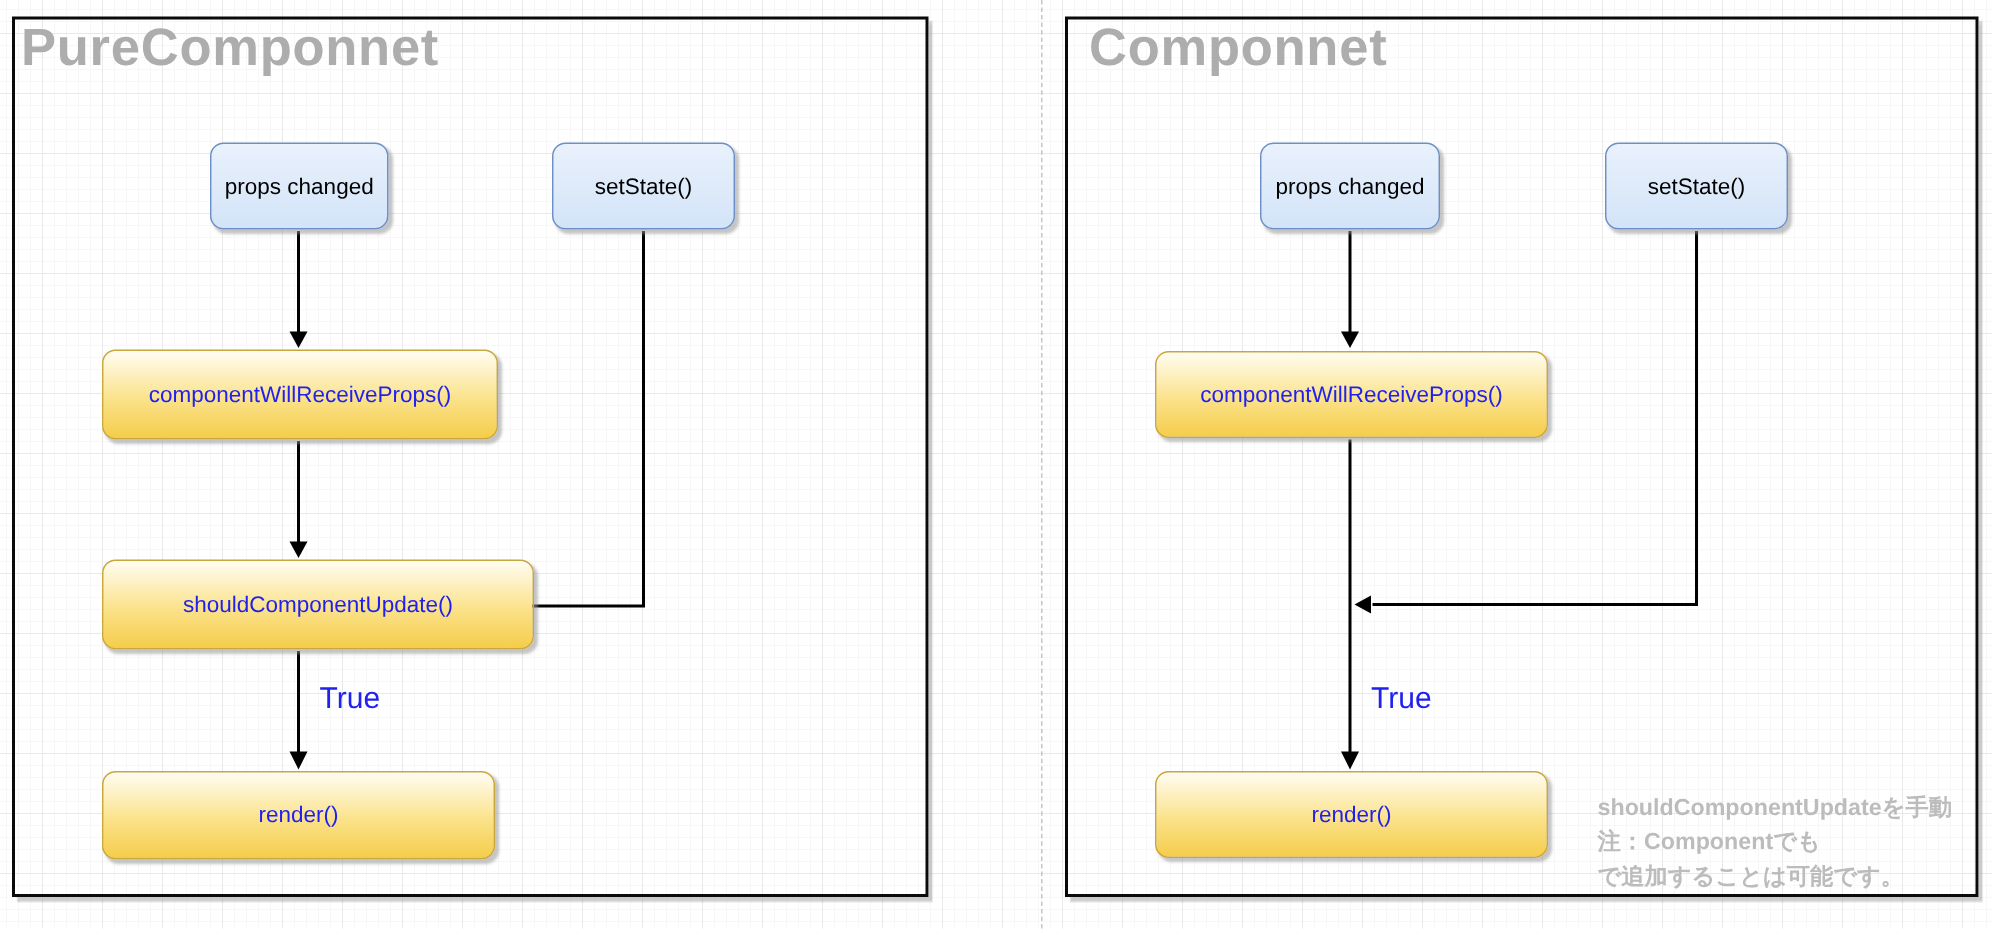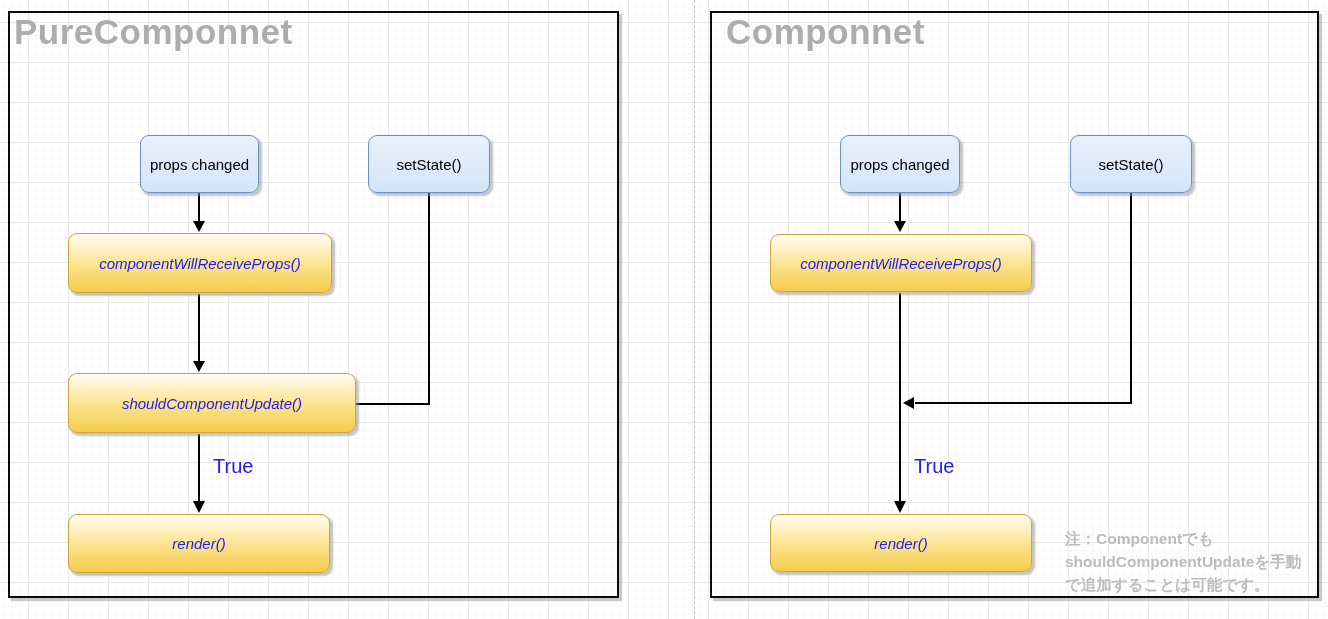--- a/index.html
+++ b/index.html
@@ -37,25 +37,25 @@
   .panel-title.left{left:14px;top:12px;}
   .panel-title.right{left:726px;top:12px;}
   .node{
     position:absolute;display:flex;align-items:center;justify-content:center;
     border-radius:9px;font-size:15px;text-align:center;box-sizing:border-box;
     box-shadow:2.5px 2.5px 2px rgba(150,150,150,0.55);
     white-space:nowrap;
   }
   .node.blue{
     background:linear-gradient(180deg,#e9f1fc 0%,#d3e4f8 100%);
-    border:1.5px solid #6d8ec7;color:#000000;margin-top:40px;
+    border:1.5px solid #6d8ec7;color:#000000;
   }
   .node.yellow{
     background:linear-gradient(180deg,#fffdf2 0%,#fbe28a 55%,#f5cd4b 100%);
-    border:1.5px solid #c9a63e;color:#2121ef;font-style:italic;
+    border:1.5px solid #c9a63e;color:#2121ef;
   }
   .edges{position:absolute;left:0;top:0;width:1328px;height:619px;pointer-events:none;}
   .edges line,.edges polyline{stroke:#000000;stroke-width:2;fill:none;}
   .edges polygon{fill:#000000;stroke:none;}
   .edge-label{
     position:absolute;font-size:20px;color:#2121ef;white-space:nowrap;
   }
   .note{
     position:absolute;left:1065px;top:527px;
     font-size:15.5px;font-weight:bold;color:#bcbcbc;line-height:23px;
@@ -115,18 +115,18 @@
   <div class="node yellow" style="left:68px;top:514px;width:262px;height:59px;">render()</div>
   <div class="edge-label" style="left:213px;top:455px;">True</div>
 
   <div class="node blue" style="left:840px;top:95px;width:120px;height:58px;">props changed</div>
   <div class="node blue" style="left:1070px;top:95px;width:122px;height:58px;">setState()</div>
   <div class="node yellow" style="left:770px;top:234px;width:262px;height:58px;">componentWillReceiveProps()</div>
   <div class="node yellow" style="left:770px;top:514px;width:262px;height:58px;">render()</div>
   <div class="edge-label" style="left:914px;top:455px;">True</div>
 
   <div class="note">
+    <div>shouldComponentUpdateを手動</div>
     <div>注：Componentでも</div>
-    <div>shouldComponentUpdateを手動</div>
     <div>で追加することは可能です。</div>
   </div>
 
 </div>
 
 </body></html>

